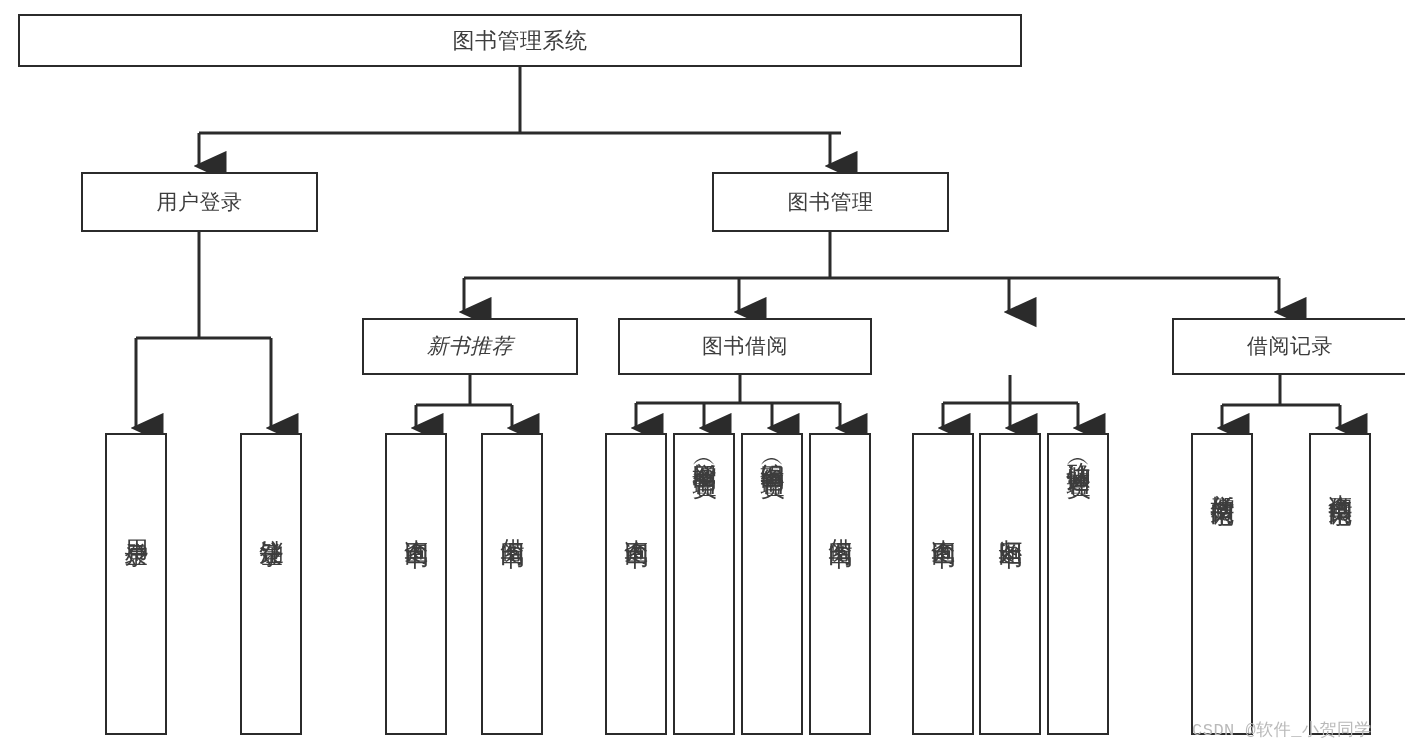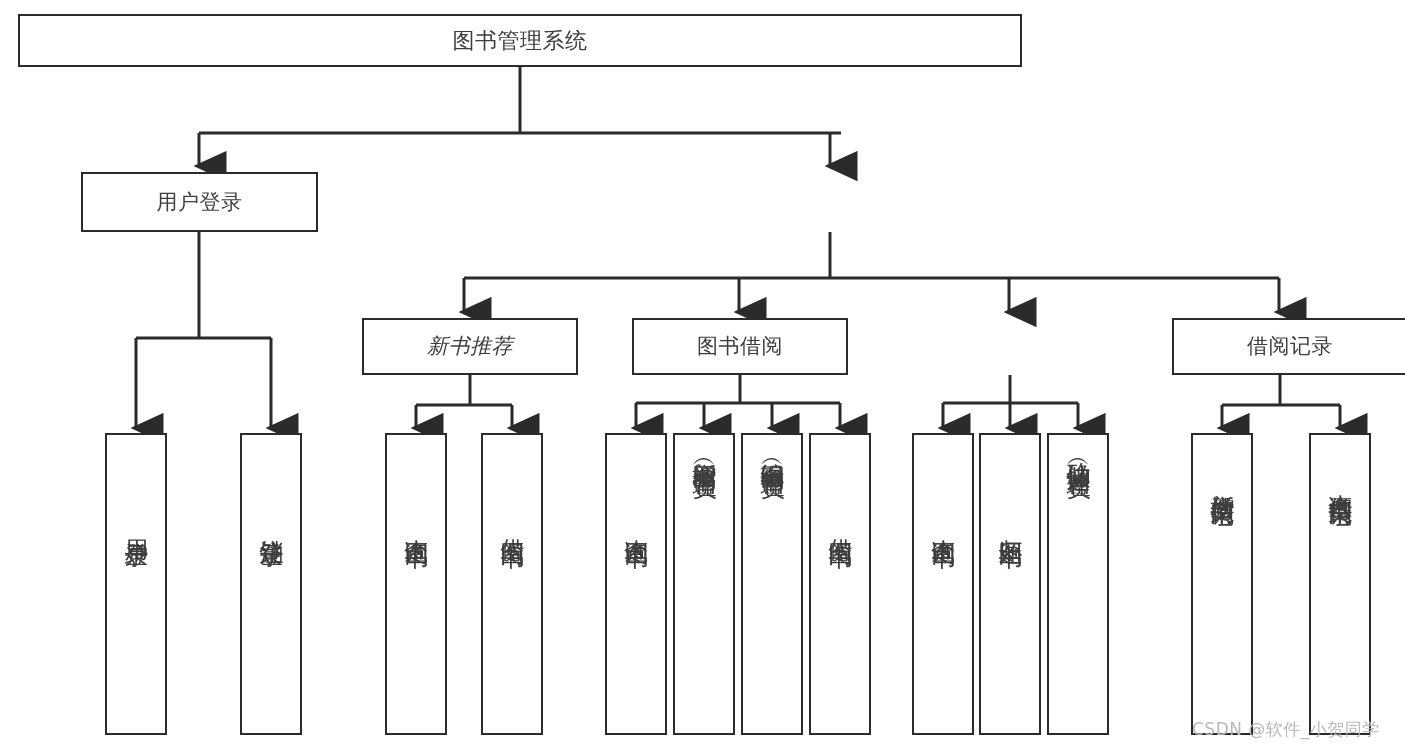--- a/index.html
+++ b/index.html
@@ -131,25 +131,28 @@
     </g>
   </svg>
 
   <div class="node h root" style="left:18px; top:14px; width:1004px; height:53px;">
     <span class="label">图书管理系统</span>
   </div>
 
   <div class="node h" style="left:81px; top:172px; width:237px; height:60px;">
     <span class="label">用户登录</span>
   </div>
+  <div class="node h" style="left:712px; top:172px; width:237px; height:60px;">
+    <span class="label">图书管理</span>
+  </div>
 
   <div class="node h" style="left:362px; top:318px; width:216px; height:57px;font-style:italic;">
     <span class="label">新书推荐</span>
   </div>
-  <div class="node h" style="left:632px; top:318px; width:216px; height:57px;">
+  <div class="node h" style="left:618px; top:318px; width:254px; height:57px;">
     <span class="label">图书借阅</span>
   </div>
   <div class="node h" style="left:1172px; top:318px; width:236px; height:57px;">
     <span class="label">借阅记录</span>
   </div>
 
   <div class="node v" style="left:105px; top:433px; width:62px; height:302px; padding-top:85px;">
     <span class="label">用户登录</span>
   </div>
   <div class="node v" style="left:240px; top:433px; width:62px; height:302px; padding-top:85px;">
@@ -186,15 +189,15 @@
     <span class="label">确认归还（管理员）</span>
   </div>
 
   <div class="node v" style="left:1191px; top:433px; width:62px; height:302px; padding-top:40px;">
     <span class="label">新增借阅记录</span>
   </div>
   <div class="node v" style="left:1309px; top:433px; width:62px; height:302px; padding-top:40px;">
     <span class="label">查询借阅记录</span>
   </div>
 
-  <div class="watermark" style="left:1192px; top:718px;">CSDN @软件_小贺同学</div>
+  <div class="watermark" style="left:1192px; top:718px;font-family:Liberation Mono, monospace;">CSDN @软件_小贺同学</div>
 
 </div>
 
 </body></html>

